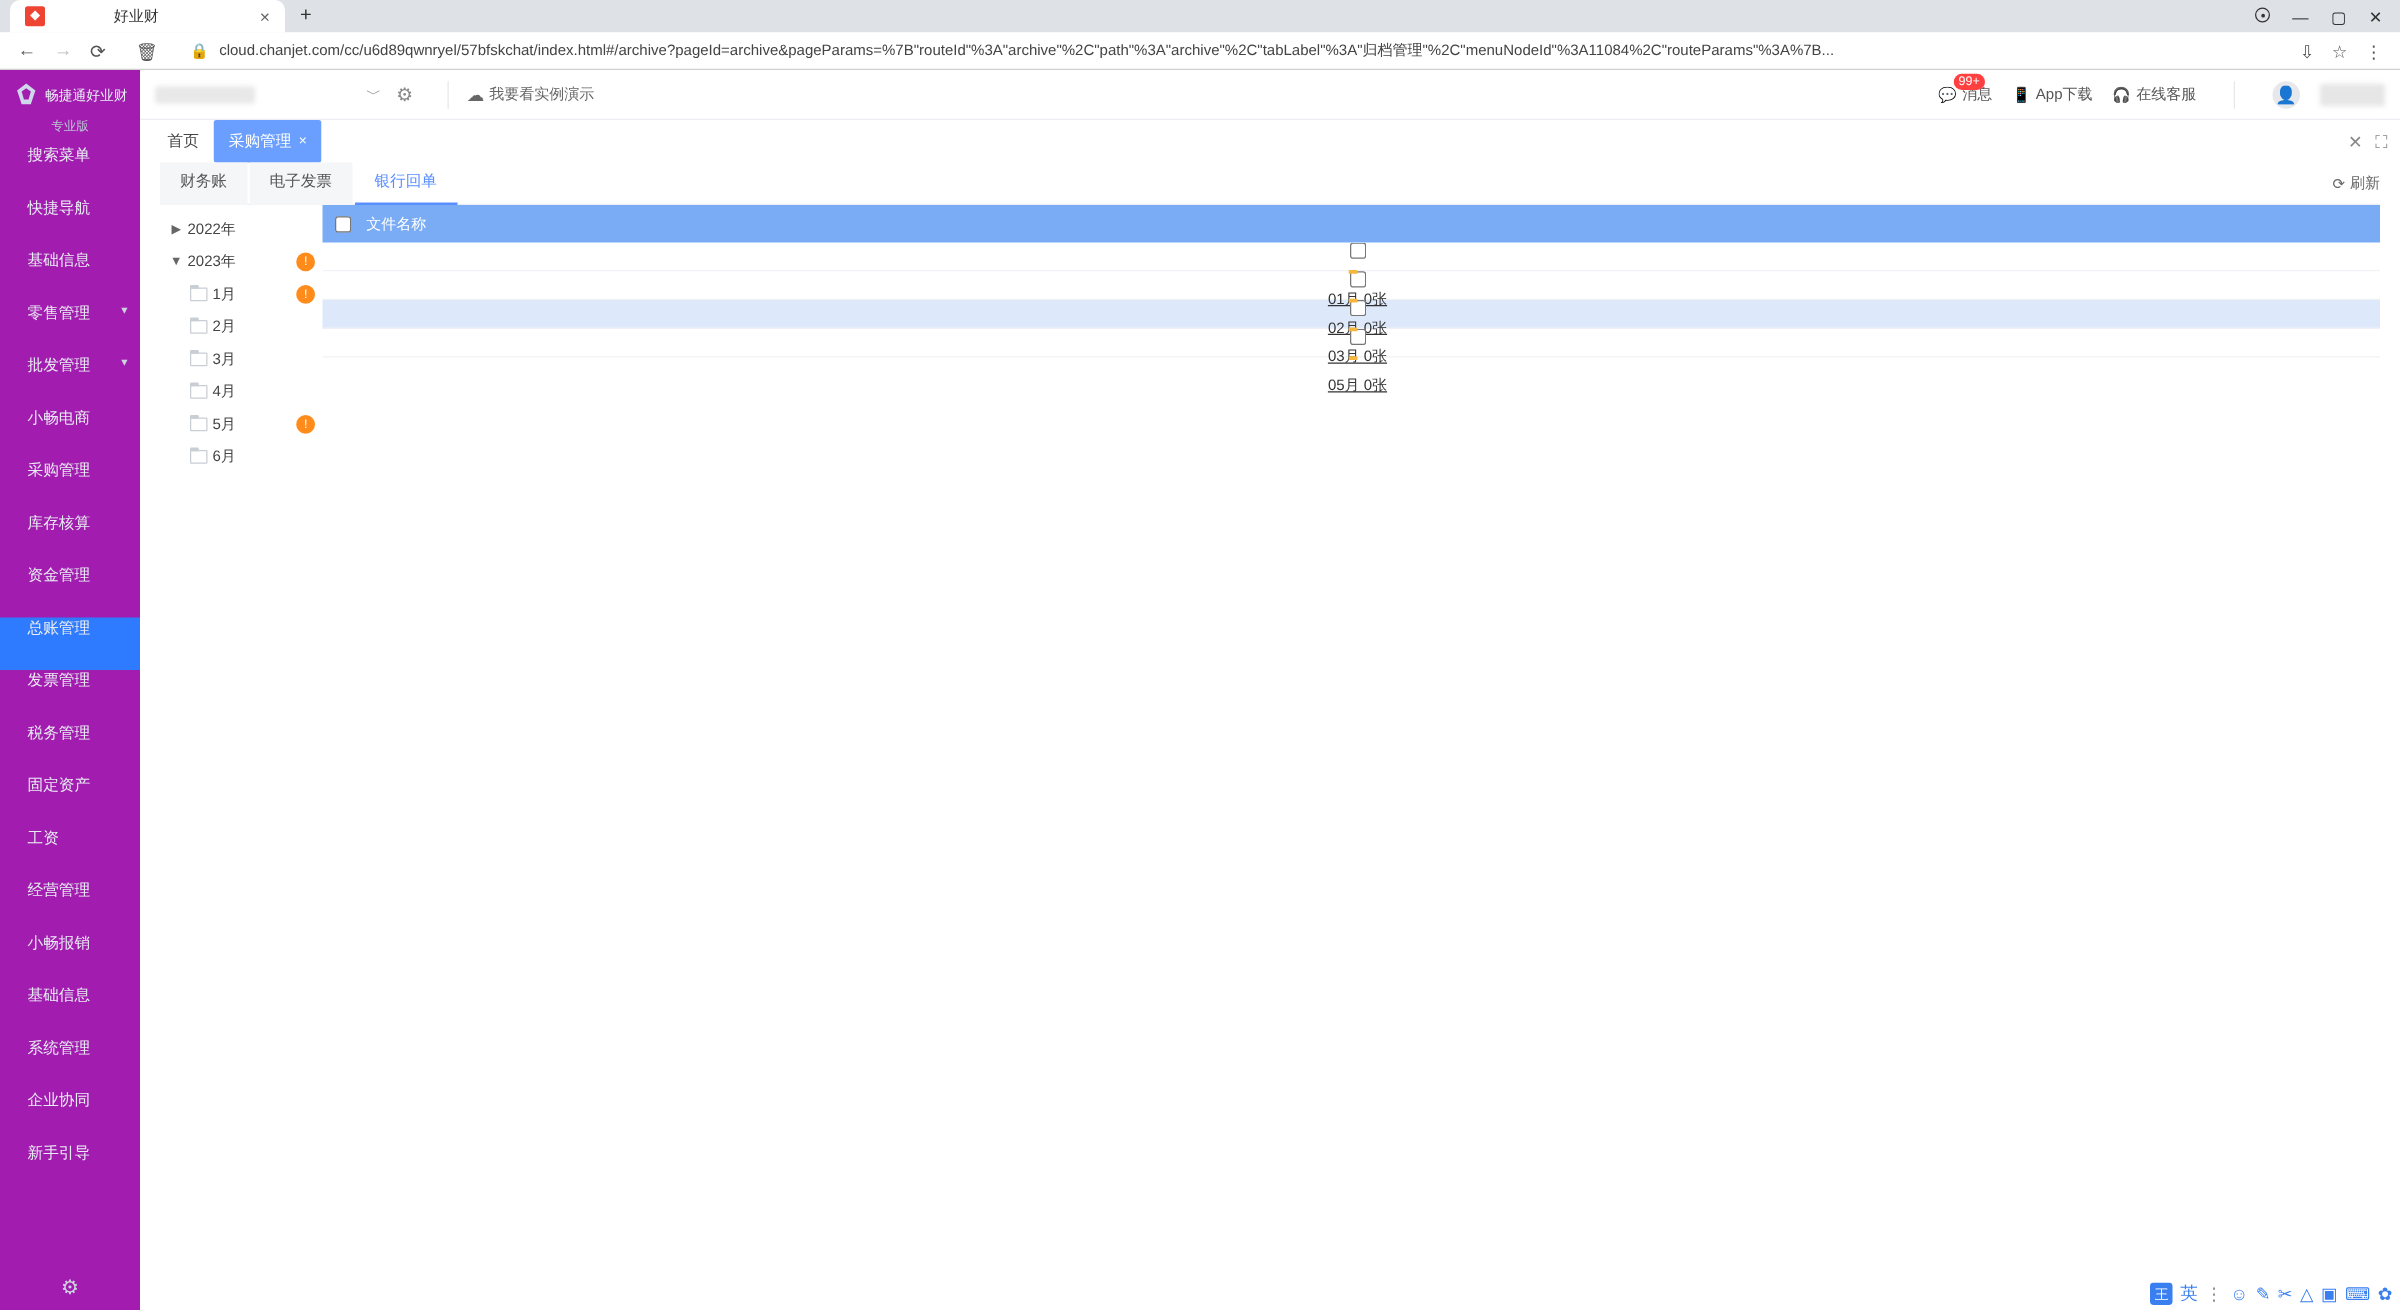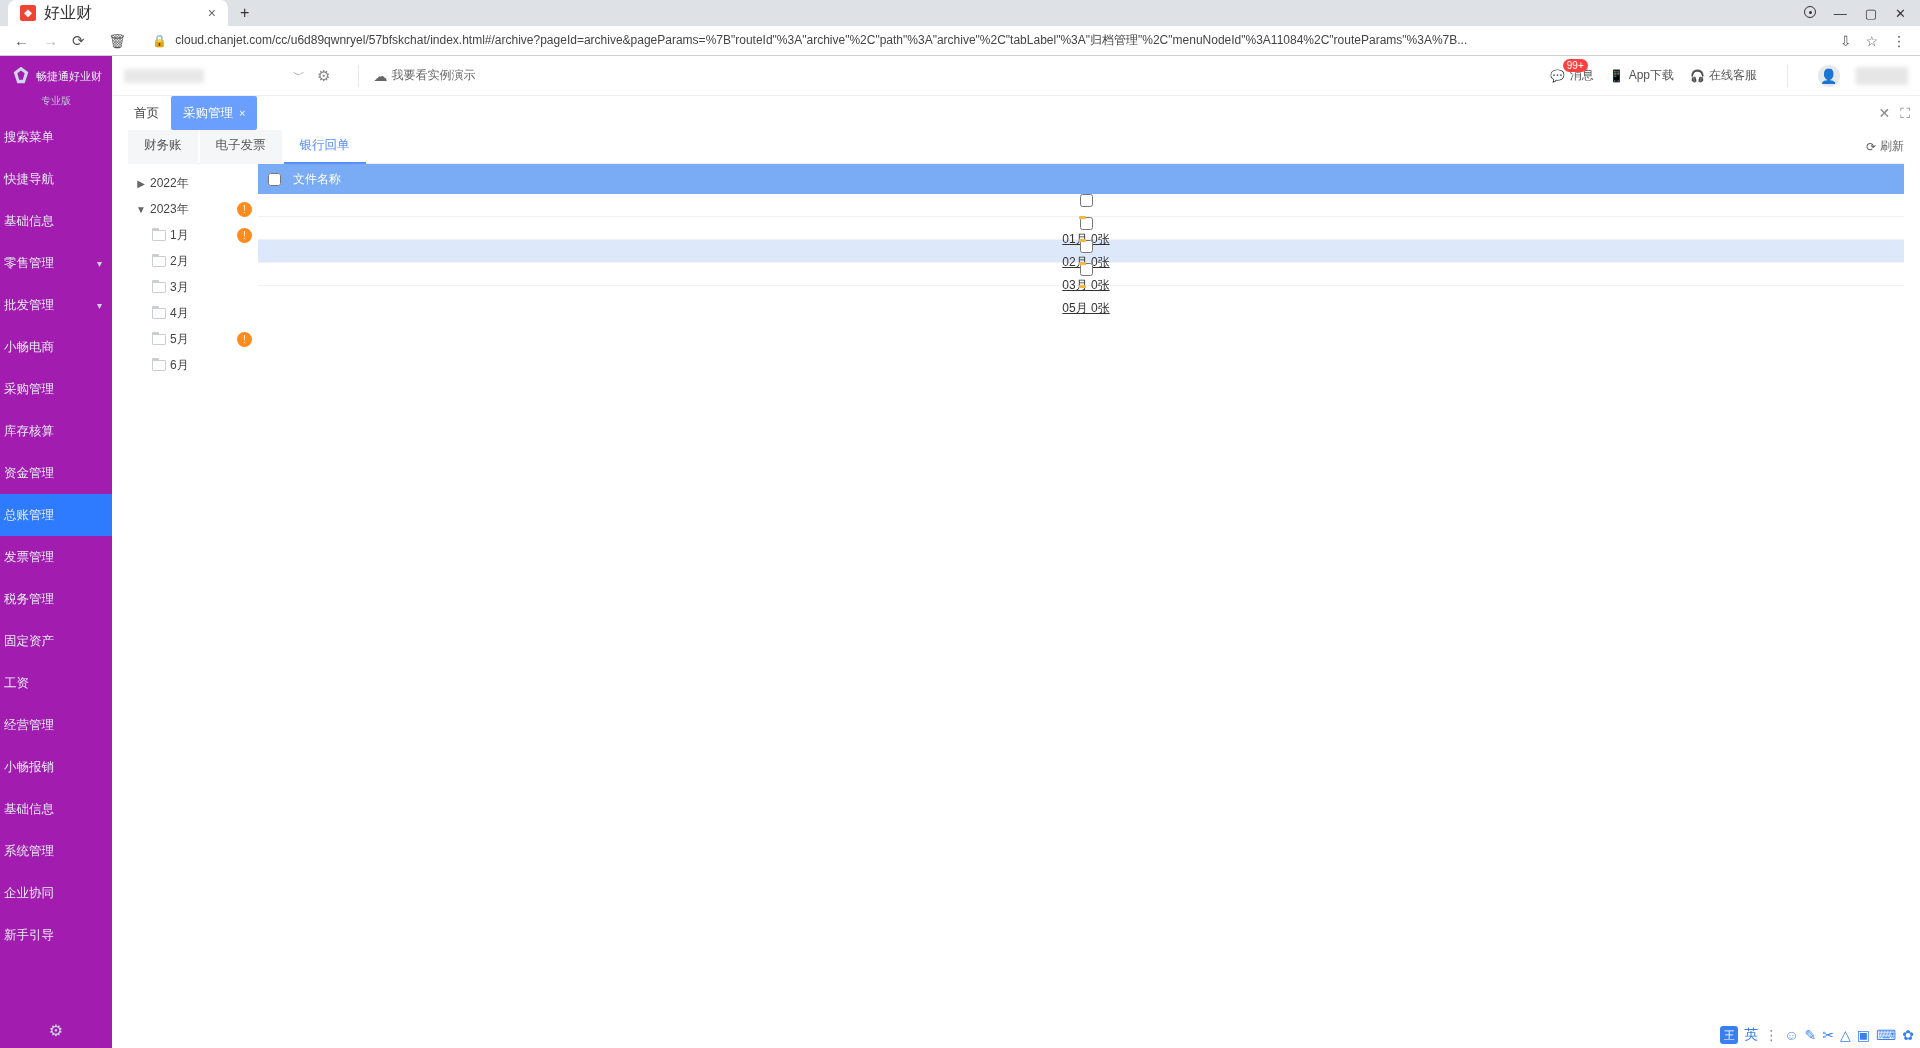--- a/index.html
+++ b/index.html
@@ -2,21 +2,21 @@
 <html><head>
 <meta charset="utf-8">
 <style>
 * { margin: 0; padding: 0; box-sizing: border-box; font-family: "Microsoft YaHei", sans-serif; }
 body { width: 1920px; height: 1048px; overflow: hidden; background: #fff; }
 
 
 .browser-top { height: 26px; background: #dee1e6; display: flex; align-items: center; }
 .browser-tab { height: 26px; display: flex; align-items: center; background: #fff; padding: 0 12px; border-radius: 8px 8px 0 0; margin-left: 8px; width: 220px; }
 .tab-favicon { width: 16px; height: 16px; background: #e43; border-radius: 2px; margin-right: 8px; display: flex; align-items: center; justify-content: center; color: #fff; font-size: 10px; font-weight: bold; }
-.tab-title { font-size: 16px; flex: 1; color: #333; }
+.tab-title { font-size: 12px; flex: 1; color: #333; margin-left: 47px; }
 .tab-close { color: #666; font-size: 14px; cursor: pointer; }
 .tab-new { margin-left: 12px; color: #333; font-size: 16px; cursor: pointer; }
 .window-controls { margin-left: auto; display: flex; gap: 18px; padding-right: 14px; }
 .window-controls span { font-size: 13px; color: #333; cursor: pointer; }
 .wc-circle { display:inline-block; width:12px; height:12px; border:1.5px solid #333; border-radius:50%; position:relative; }
 .wc-circle::after { content:""; position:absolute; left:4px; top:4px; width:3px; height:3px; background:#333; border-radius:50%; }
 
 .browser-addr { height: 30px; background: #fff; display: flex; align-items: center; border-bottom: 1px solid #d0d0d0; }
 .nav-arrows { display: flex; gap: 14px; padding: 0 14px; align-items: center; }
 .nav-arrows span { font-size: 15px; color: #555; cursor: pointer; }
@@ -27,21 +27,21 @@
 .url-text { color: #444; white-space: nowrap; overflow: hidden; text-overflow: ellipsis; }
 .addr-right { display: flex; gap: 14px; padding-right: 14px; align-items: center; color: #555; font-size: 14px; }
 
 
 .app { display: flex; height: 992px; }
 .sidebar { width: 112px; background: #a21caf; color: #fff; display: flex; flex-direction: column; }
 .logo-area { height: 40px; display: flex; align-items: center; justify-content: center; font-size: 11px; color: #eaeef5; }
 .logo-glyph { width: 22px; height: 22px; margin-right: 4px; display:inline-block; }
 .logo-glyph svg { width:22px; height:22px; }
 .side-edition { text-align: center; font-size: 10px; color: #b9c3d4; margin-top: -2px; margin-bottom: 8px; }
-.side-item { height: 42px; display: flex; align-items: center; padding-left: 4px; font-size: 12.5px; color: #e8ecf3; cursor: pointer; position: relative; }
+.side-item { height: 42px; display: flex; padding-left: 22px; font-size: 12.5px; color: #e8ecf3; cursor: pointer; position: relative; }
 .side-item.active { background: #2f7bff; }
 .side-item .chev { position: absolute; right: 10px; font-size: 10px; color: #ccd3e0; }
 .side-footer { margin-top: auto; height: 36px; display: flex; align-items: center; justify-content: center; color: #ccd3e0; font-size: 16px; }
 
 .main { flex: 1; display: flex; flex-direction: column; background: #fff; }
 .topbar { height: 40px; display: flex; align-items: center; border-bottom: 1px solid #eceef2; padding-right: 12px; }
 .account-select { width: 205px; display: flex; align-items: center; padding: 0 12px; font-size: 12px; color: #777; }
 .account-name-blur { background: #e8e8e8; color: transparent; border-radius: 2px; width: 80px; height: 14px; filter: blur(2px); }
 .account-chev { margin-left: auto; color: #999; font-size: 12px; }
 .gear-top { color: #888; font-size: 15px; margin-right: 14px; cursor: pointer; }

